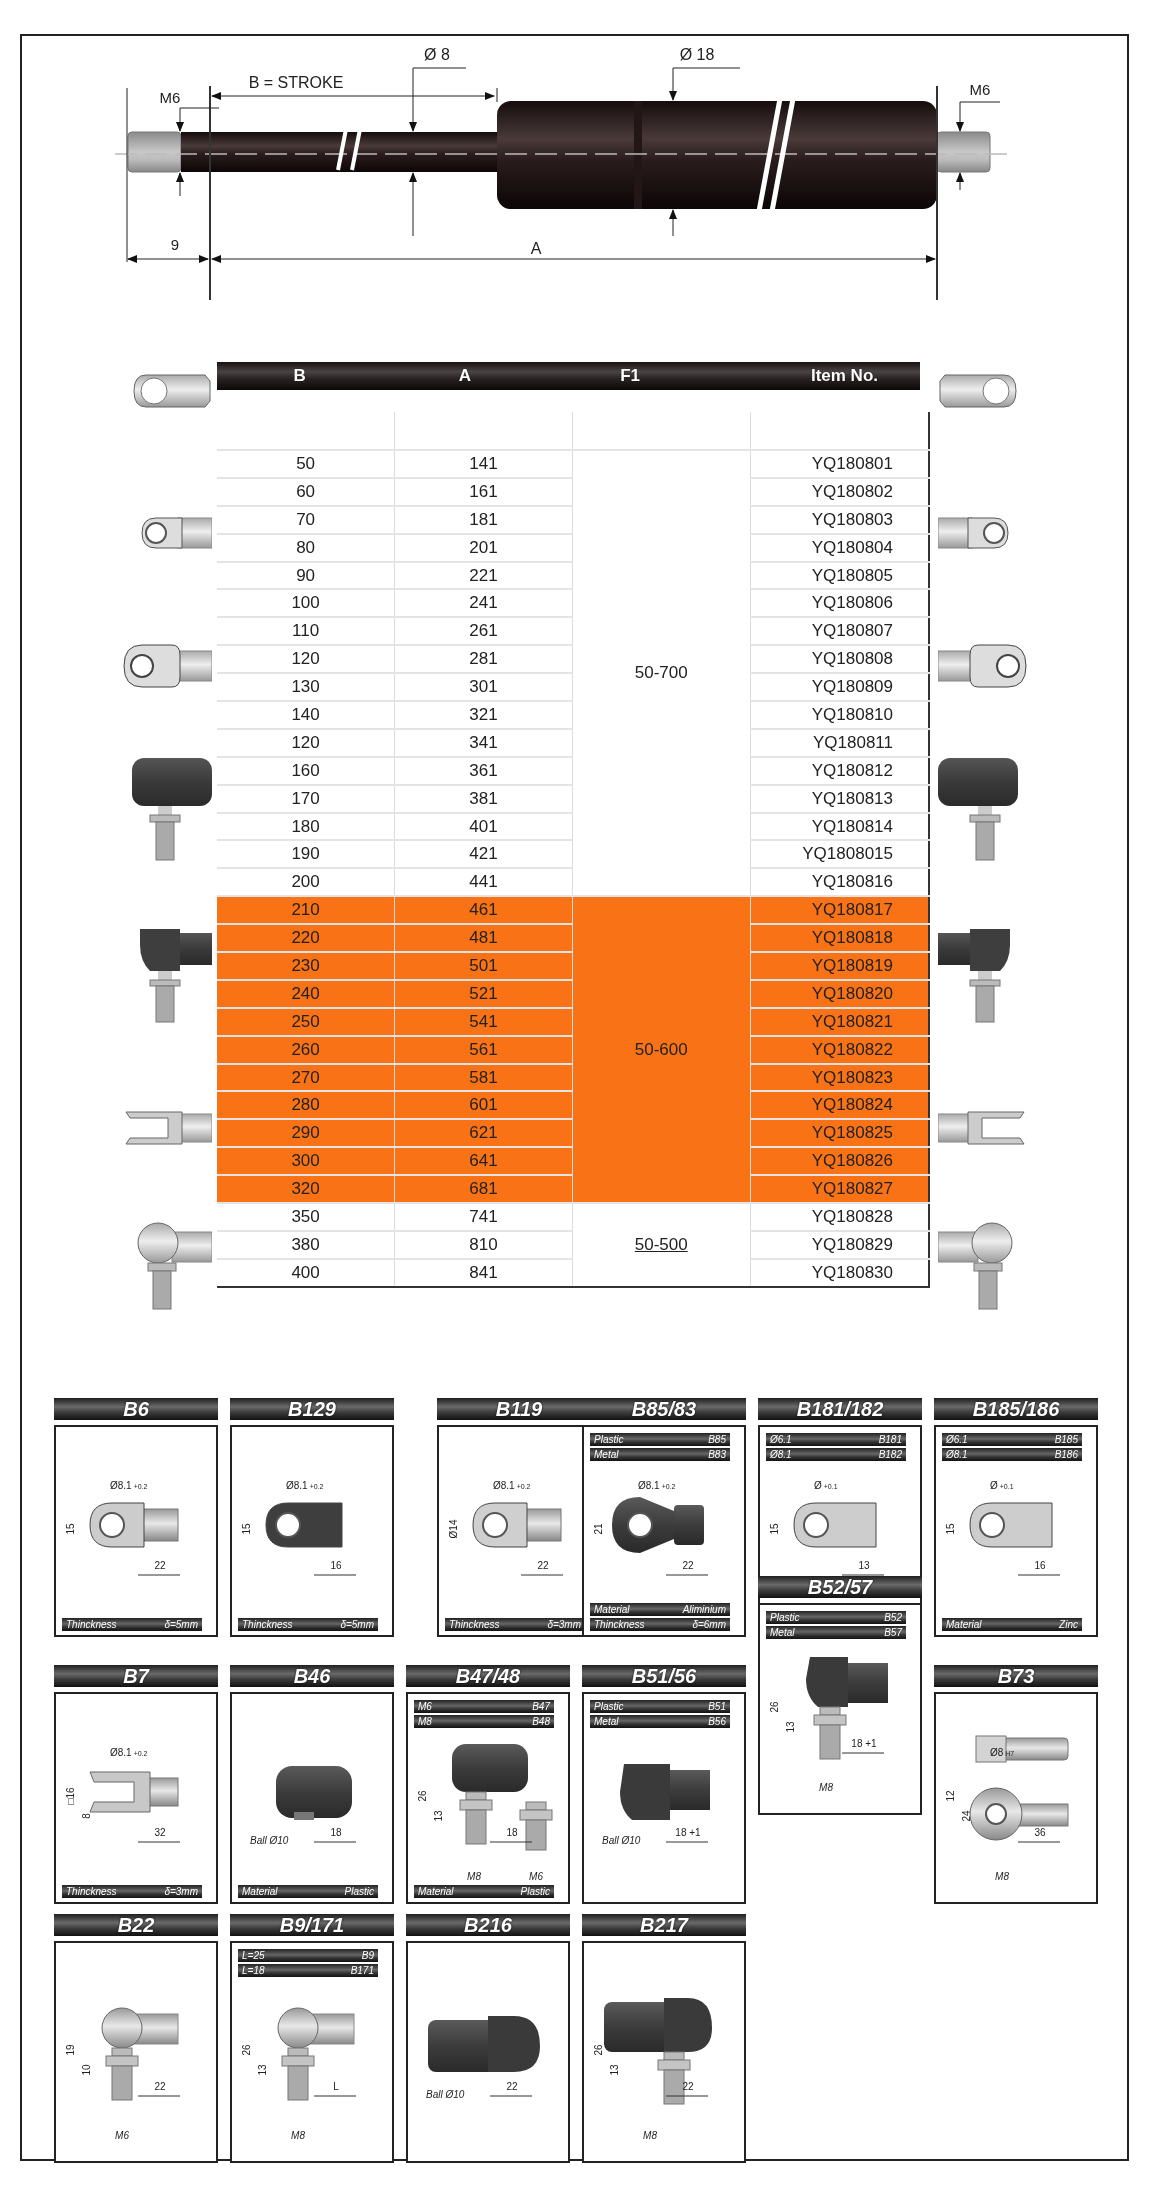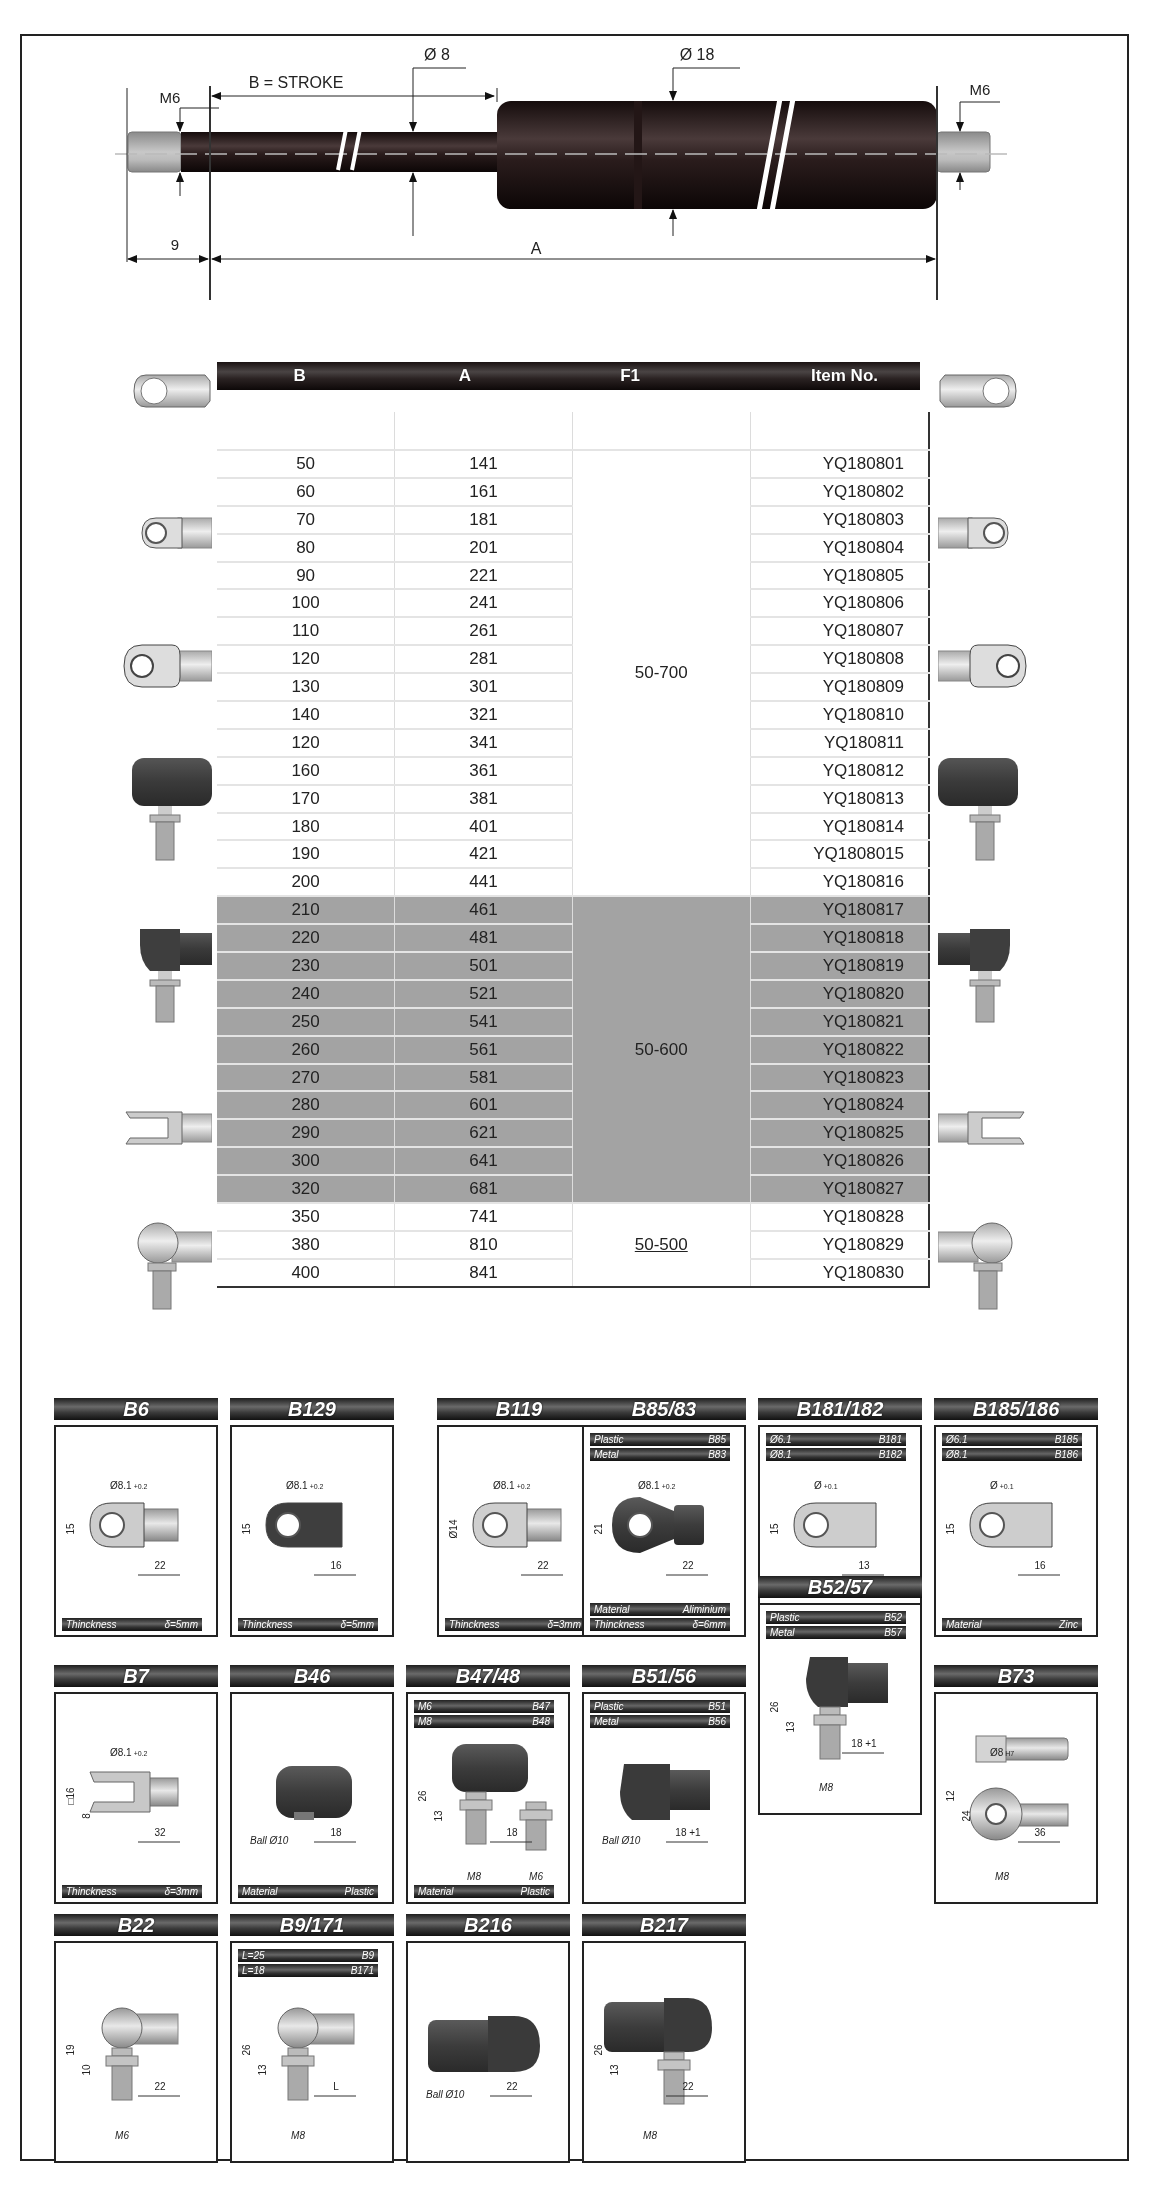--- a/index.html
+++ b/index.html
@@ -16,22 +16,22 @@
     display: flex; color: #fff; font-weight: bold; font-size: 17px; align-items: center;
   }
   .thead .th { flex: 1; text-align: center; text-shadow: 0 0 1px #000; }
   .thead .th:last-child { text-align: right; padding-right: 42px; }
 
   .tbl { position: absolute; left: 217px; top: 412px; width: 713px; border-collapse: collapse; font-family: "Liberation Sans", sans-serif; }
   .tbl td { height: 27.9px; font-size: 17px; text-align: center; border-bottom: 2px solid #e4e4e4; border-right: 1px solid #dcdcdc; color: #222; padding: 0; }
   .tbl td:nth-child(1) { width: 178px; }
   .tbl td:nth-child(2) { width: 178px; }
   .tbl td.f1 { width: 178px; border-bottom: none; }
-  .tbl td.item { width: 179px; text-align: right; padding-right: 24px; border-right: 2px solid #333; margin-left: 48px; }
-  .tbl tr.alt td { background: #a3a3a3; }
+  .tbl td.item { width: 179px; text-align: right; padding-right: 35px; border-right: 2px solid #333; margin-left: 48px; }
+  .tbl tr.alt td { background: #f97316; }
   .tbl tr.last td { border-bottom: 2px solid #333; }
   .tbl tr.blank td { height: 38px; }
 
   .side-fit { position: absolute; }
 
   
   .card { position: absolute; width: 164px; }
   .card-title {
     height: 22px; width: 164px;
     background: linear-gradient(to bottom, #1e1e1e 0%, #6a6a6a 40%, #3c3c3c 65%, #111 100%);

